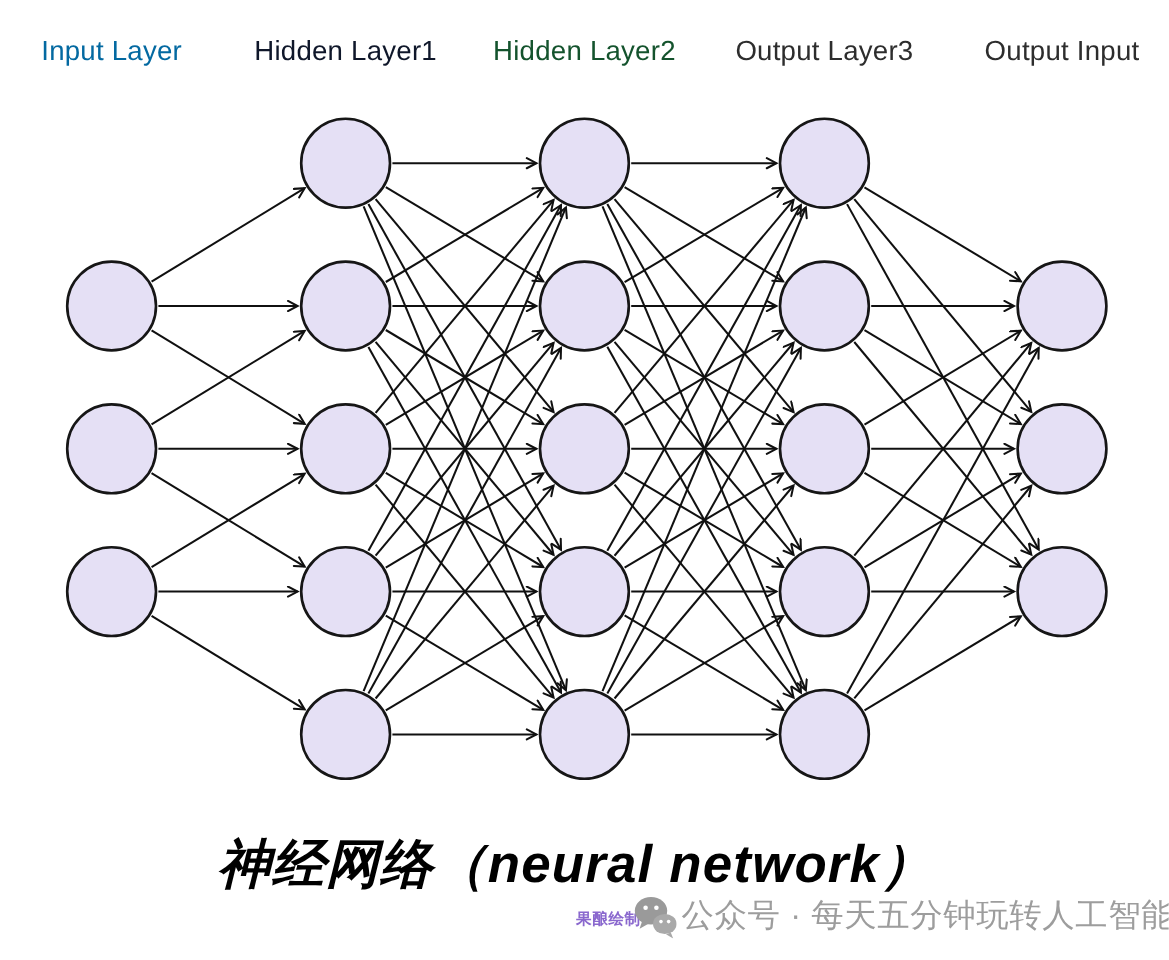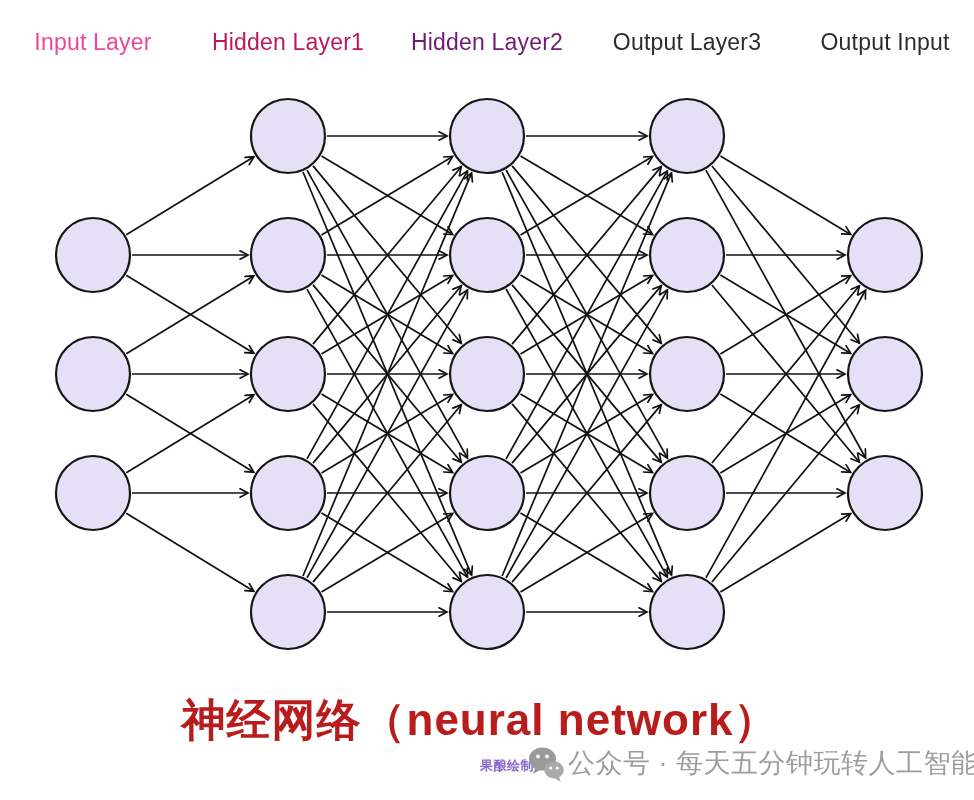--- a/index.html
+++ b/index.html
@@ -133,27 +133,27 @@
         <circle cx="687" cy="255" r="37" fill="#E5E0F5" stroke="#161616" stroke-width="2.2"></circle>
         <circle cx="687" cy="374" r="37" fill="#E5E0F5" stroke="#161616" stroke-width="2.2"></circle>
         <circle cx="687" cy="493" r="37" fill="#E5E0F5" stroke="#161616" stroke-width="2.2"></circle>
         <circle cx="687" cy="612" r="37" fill="#E5E0F5" stroke="#161616" stroke-width="2.2"></circle>
         <circle cx="885" cy="255" r="37" fill="#E5E0F5" stroke="#161616" stroke-width="2.2"></circle>
         <circle cx="885" cy="374" r="37" fill="#E5E0F5" stroke="#161616" stroke-width="2.2"></circle>
         <circle cx="885" cy="493" r="37" fill="#E5E0F5" stroke="#161616" stroke-width="2.2"></circle>
       </g>
   </svg>
 
-  <div class="layer-label" style="left: 93px; color: #ec4899;">Input Layer</div>
-  <div class="layer-label" style="left: 288px; color: #be185d;">Hidden Layer1</div>
-  <div class="layer-label" style="left: 487px; color: #701a75; text-align: right;">Hidden Layer2</div>
+  <div class="layer-label" style="left: 93px; color: #0369a1;">Input Layer</div>
+  <div class="layer-label" style="left: 288px; color: #0f172a;">Hidden Layer1</div>
+  <div class="layer-label" style="left: 487px; color: #14532d; text-align: right;">Hidden Layer2</div>
   <div class="layer-label" style="left: 687px; color: rgb(45, 45, 45);">Output Layer3</div>
   <div class="layer-label" style="left: 885px; color: rgb(45, 45, 45);">Output Input</div>
 
-  <div class="diagram-title" style="color: #b91c1c;">神经网络（neural network）</div>
+  <div class="diagram-title" style="color: #000000; font-style: italic;">神经网络（neural network）</div>
 
   <div class="watermark">
     <span class="wm-credit" style="color: rgb(138, 104, 206);">果酿绘制</span>
     <svg class="wm-icon" viewBox="0 0 36 38">
       <g id="wm-big" fill="#9a9a9a">
         <ellipse cx="14.5" cy="15" rx="13.5" ry="11.5"></ellipse>
         <path d="M7,24 L5,30 L12,26 Z"></path>
       </g>
       <circle cx="10" cy="12.5" r="1.9" fill="#ffffff"></circle>
       <circle cx="19" cy="12.5" r="1.9" fill="#ffffff"></circle>

